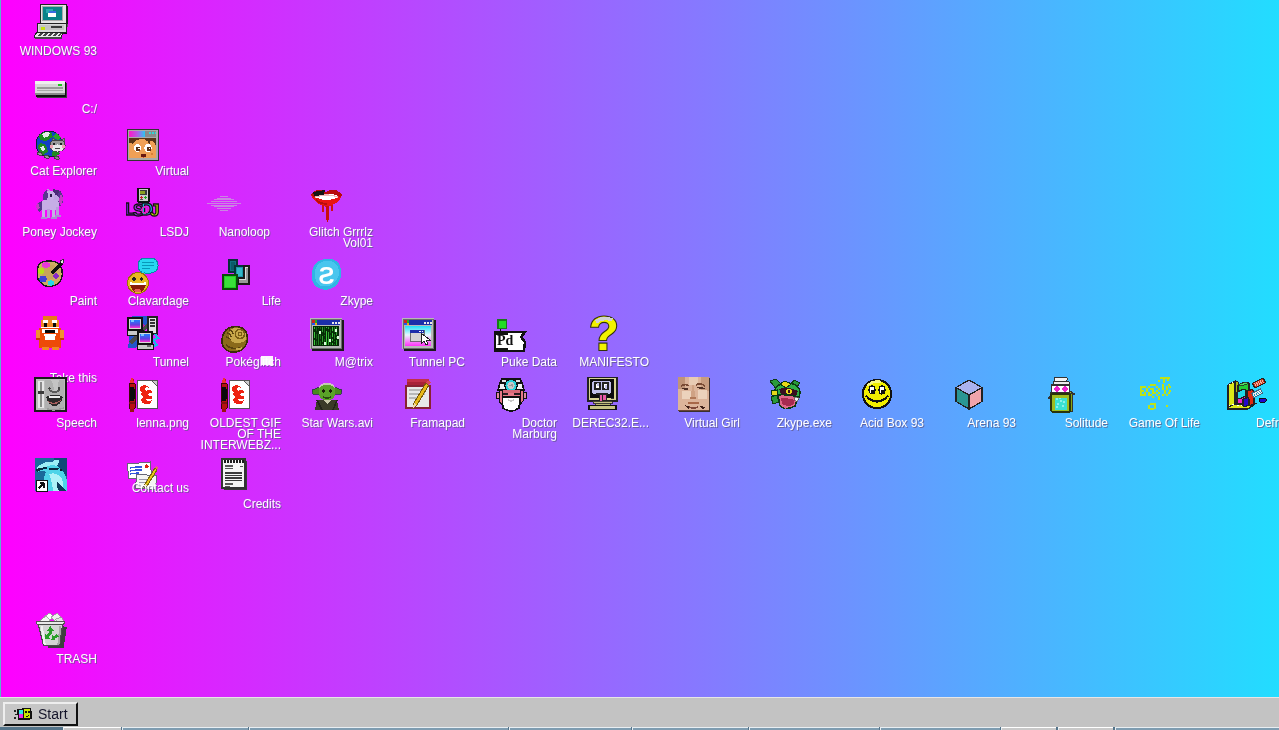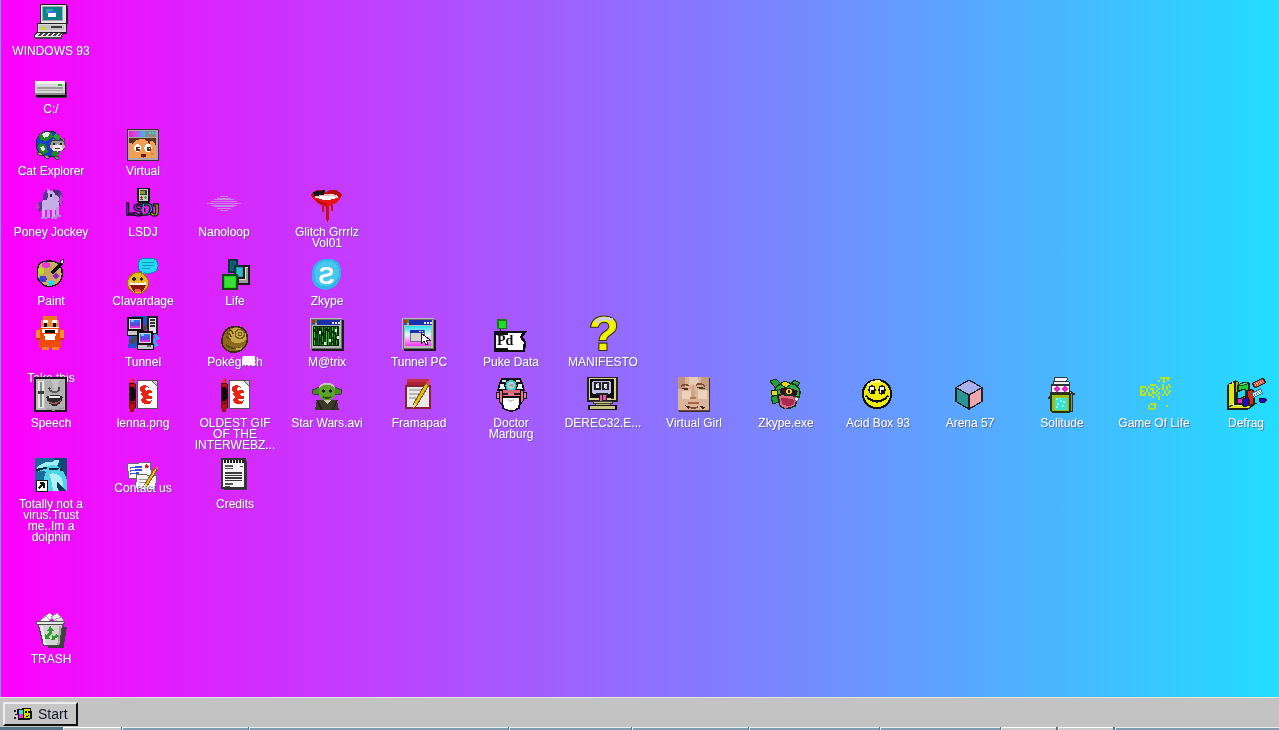--- a/index.html
+++ b/index.html
@@ -1,18 +1,18 @@
 <!DOCTYPE html>
 <html><head><meta charset="utf-8"><title>WINDOWS 93</title><style>
 *{margin:0;padding:0;box-sizing:border-box}
 html,body{width:1279px;height:730px;overflow:hidden}
 body{position:relative;background:linear-gradient(90deg,#ff00ff 0%,#22ddff 100%);
 font-family:"Liberation Sans",sans-serif}
 .edge{position:absolute;left:0;top:0;width:1px;height:697px;background:#58b4cc}
-.it{position:absolute;text-align:center}
+.it{position:absolute;text-align:right}
 .ic{display:block;margin:0 auto}
 .lb{position:absolute;left:0;width:100%;color:#fff;font-size:12px;line-height:11px;
 letter-spacing:0;text-shadow:1px 1px 0 rgba(95,88,135,.75)}
 .bar{position:absolute;left:0;top:697px;width:1279px;height:33px;background:#c3c3c3;
 border-top:1px solid #e6e6e6}
 .start{position:absolute;left:3px;top:4px;width:75px;height:24px;background:#c6c6c6;
 border-top:2px solid #eee;border-left:2px solid #eee;border-right:2px solid #111;
 border-bottom:2px solid #111;display:flex;align-items:center;padding-left:9px}
 .start span{font-size:14px;color:#15152a;margin-left:4px}
 .brow{position:absolute;left:0;top:727px;width:1279px;height:3px;background:#54748a}
@@ -600,21 +600,21 @@
 <path d="M6,19 l-1,-1.5 M26,19 l1,-1.5" stroke="#111" stroke-width="2"></path>
 </svg>
     <div class="lb" style="top:40px">Acid Box 93</div>
   </div>
 <div class="it" style="left:924px;top:378px;width:92px;height:90px">
     <svg class="ic" width="34" height="34" viewBox="0 0 34 34" shape-rendering="crispEdges">
 <polygon points="16,2 29,9.5 16,17 3,9.5" fill="#aab2ee" stroke="#222" stroke-width="1.2"></polygon>
 <polygon points="3,9.5 16,17 16,31 3,23.5" fill="#2a9694" stroke="#222" stroke-width="1.2"></polygon>
 <polygon points="29,9.5 16,17 16,31 29,23.5" fill="#f0a4ac" stroke="#222" stroke-width="1.2"></polygon>
 </svg>
-    <div class="lb" style="top:40px">Arena 57</div>
+    <div class="lb" style="top:40px">Arena 93</div>
   </div>
 <div class="it" style="left:1016px;top:377px;width:92px;height:91px">
     <svg class="ic" width="34" height="36" viewBox="0 0 34 36" shape-rendering="crispEdges">
 <rect x="9" y="0" width="13" height="4" rx="1" fill="#f4f4f4" stroke="#333" stroke-width="1"></rect>
 <rect x="8" y="4" width="16" height="4" rx="1" fill="#ececec" stroke="#333" stroke-width="1"></rect>
 <path d="M7,8 h17 l1,8 h-19 Z" fill="#fff" stroke="#333" stroke-width="1.2"></path>
 <circle cx="12" cy="12" r="2.6" fill="#ee22cc"></circle>
 <circle cx="20" cy="12" r="2.6" fill="#ee22cc"></circle>
 <path d="M13.5,16 l2.5,3.4 2.5,-3.4 Z" fill="#fff" stroke="#333" stroke-width="1"></path>
 <polygon points="3,21 8,17.5 8,24" fill="#aacc22" stroke="#333" stroke-width="1"></polygon>
@@ -727,21 +727,20 @@
 <path d="M33,34 L8,34 Q9,22 12,15 Q8,13 3,15 Q1,11 6,8 Q12,4 18,5 Q20,2 25,3 Q25,6 23,9 Q31,14 33,24 Z" fill="#4ed4e8"></path>
 <path d="M6,8 Q12,4 18,5 Q20,2 25,3 Q25,6 23,9 Q17,7 12,10 Q8,12 3,15 Q1,11 6,8 Z" fill="#9ceef6"></path>
 <path d="M2,12 L13,9.6 L13,12 Q7,12 3,15 Z" fill="#0a2a42"></path>
 <path d="M14,11.6 L25,10.6 L24,13 L15,13.4 Z" fill="#0a2a42"></path>
 <path d="M15,17 Q22,15 27,20 Q30,26 29,34 L19,34 Q18,24 15,17 Z" fill="#aef2f8"></path>
 <path d="M23,25 L33,34 L25,34 Q22,29 23,25 Z" fill="#0e3a5a"></path>
 <circle cx="27" cy="13" r="1.1" fill="#0a2030"></circle>
 <rect x="2" y="23" width="11" height="11" fill="#fff" stroke="#111" stroke-width="1"></rect>
 <path d="M4.5,31.5 L10,26 M10,26 L5.5,26 M10,26 L10,30.5" stroke="#111" stroke-width="1.8" fill="none"></path>
 </svg>
-    <div class="lb" style="top:42px">Totally not a<br>virus.Trust<br>me..Im a<br>dolphin</div>
   </div>
 <div class="it" style="left:97px;top:459px;width:92px;height:90px">
     <svg class="ic" width="34" height="34" viewBox="0 0 34 34" shape-rendering="crispEdges">
 <g transform="rotate(-5 13 11)">
 <rect x="2" y="4" width="23" height="15" fill="#fff" stroke="#667" stroke-width="1"></rect>
 <path d="M4,8 h12 M4,11 h12 M4,14 h9" stroke="#3355dd" stroke-width="1.6"></path>
 <circle cx="21" cy="8" r="2" fill="#dd2211"></circle>
 </g>
 <g transform="rotate(4 21 24)">
 <rect x="10" y="16" width="20" height="14" fill="#f4f4f4" stroke="#667" stroke-width="1"></rect>

